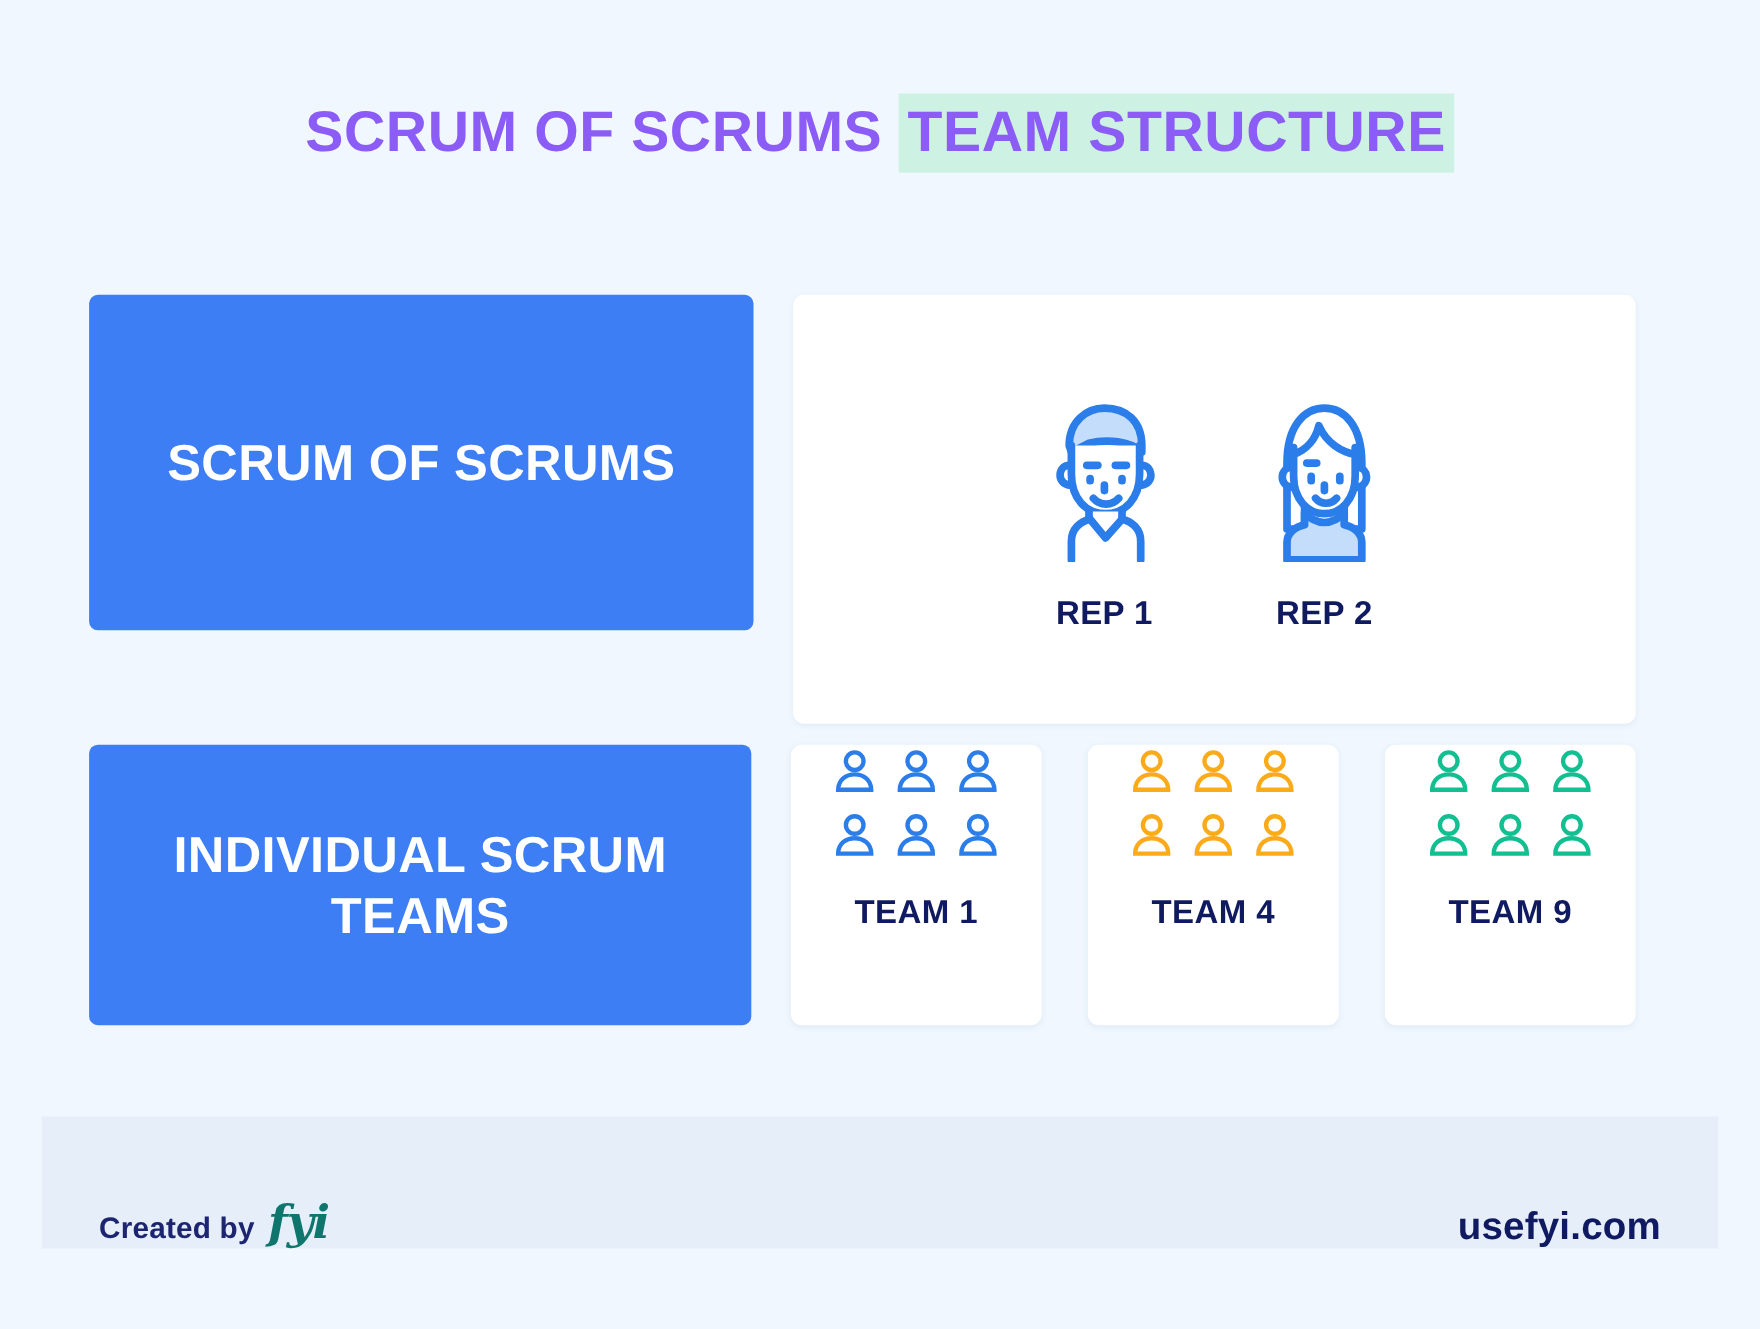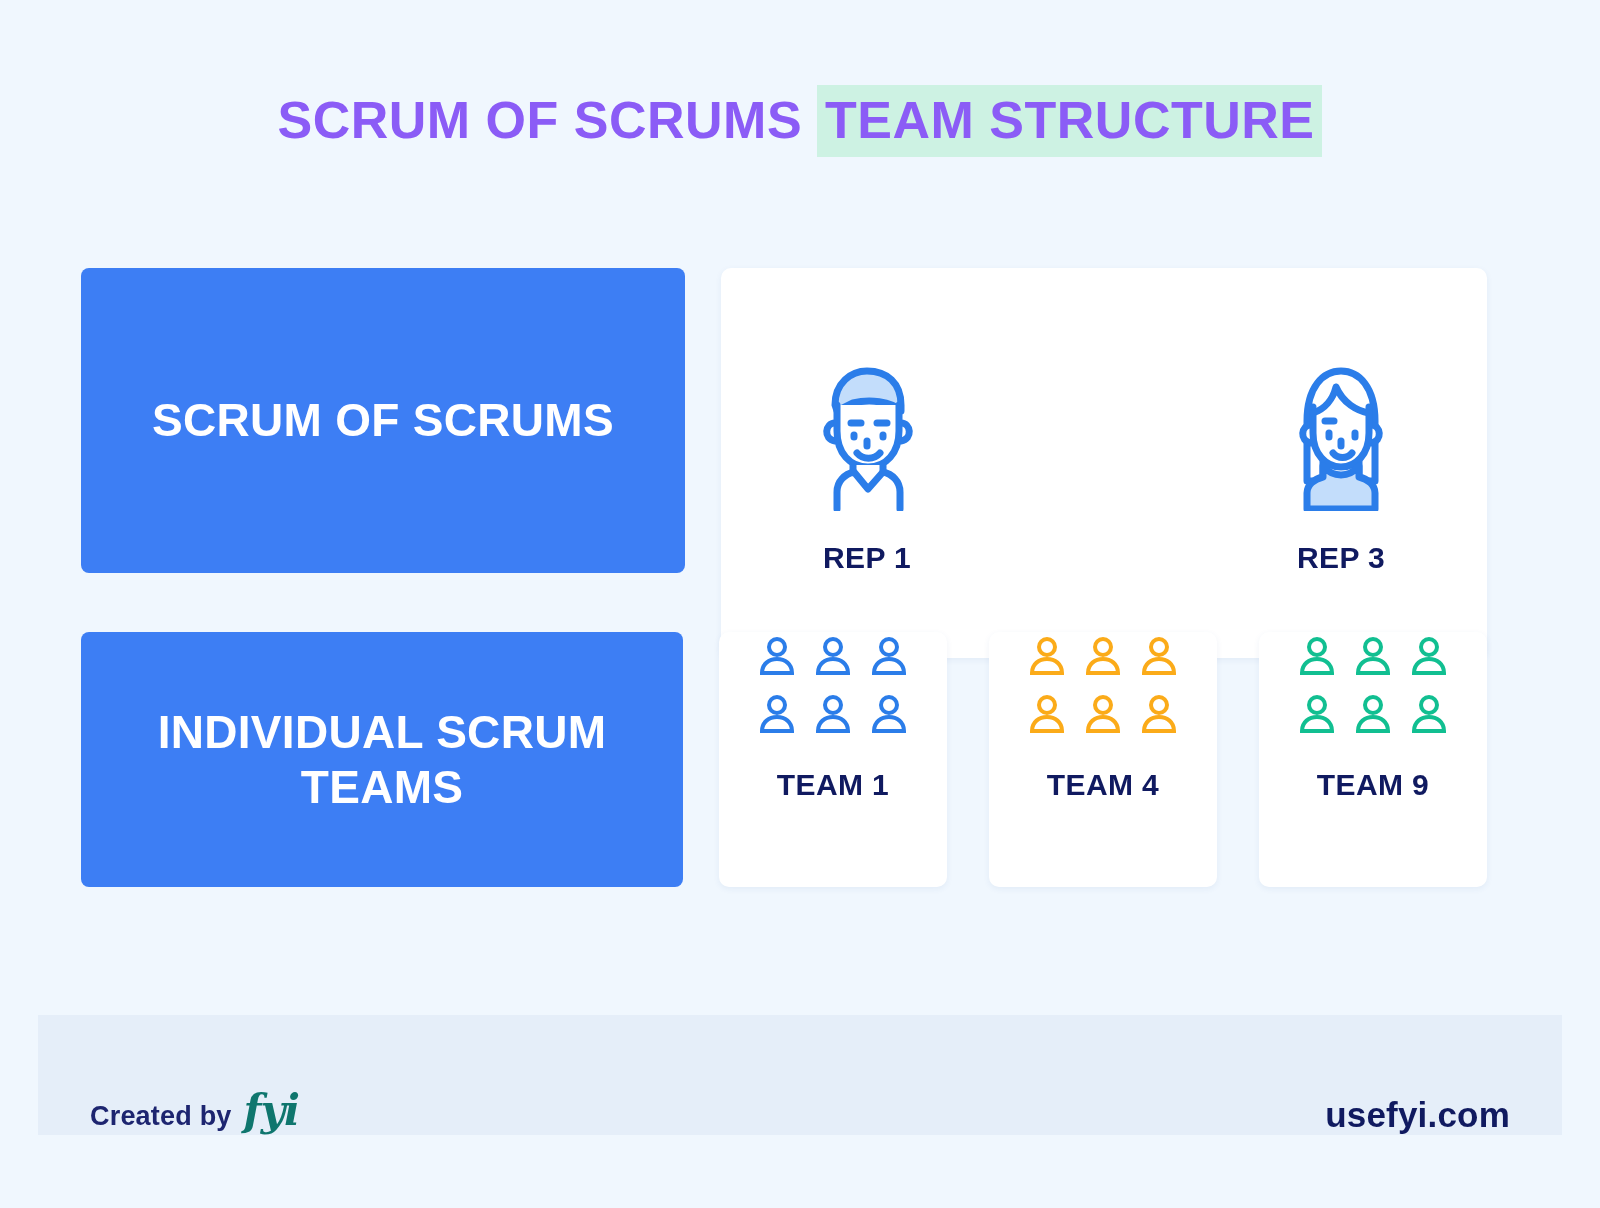--- a/index.html
+++ b/index.html
@@ -66,40 +66,40 @@
   #box-sos { width: 604px; height: 305px; font-size: 46px; }
   #reps-card {
     margin-left: 36px;
     width: 766px;
     height: 390px;
     background: #ffffff;
     border-radius: 10px;
     box-shadow: 0 2px 6px rgba(36,80,160,0.07);
     display: flex;
     align-items: center;
-    justify-content: space-between;
+    justify-content: center;
     padding: 0 46px;
   }
   .rep {
     display: flex;
     flex-direction: column;
     align-items: center;
     width: 200px;
   }
   .rep-art { height: 160px; display:flex; align-items:flex-end; justify-content:center; }
   .rep-label {
     margin-top: 30px;
     font-size: 30px;
     font-weight: bold;
     color: #101a60;
     letter-spacing: 0.4px;
   }
 
   
-  #row2 { left: 81px; top: 632px; width: 1406px; height: 255px; }
+  #row2 { left: 81px; top: 677px; width: 1406px; height: 255px; }
   #box-teams { width: 604px; height: 255px; font-size: 46px; }
 
   .team-cards {
     margin-left: 36px;
     display: flex;
     gap: 42px;
     align-items: flex-start;
   }
   .team-card {
     width: 228px;
@@ -237,21 +237,21 @@
               <path d="M74 72 L74 76"></path>
 
               <path d="M60 80 L60 85"></path>
 
               <path d="M52 92 C57 98 66 98 71 92"></path>
 
               <path d="M26 148 L26 132 C26 124 33 118 42 116 L42 105 C48 112 54 114 60 114 C66 114 72 112 78 105 L78 116 C87 118 94 124 94 132 L94 148 Z" fill="#c3ddfb"></path>
             </g>
           </svg>
         </div>
-        <div class="rep-label">REP 3</div>
+        <div class="rep-label">REP 2</div>
       </div>
 
 
     </div>
   </div>
 
   <div class="row" id="row2">
 
     <div class="blue-box" id="box-teams">
       <span>INDIVIDUAL SCRUM TEAMS</span>

